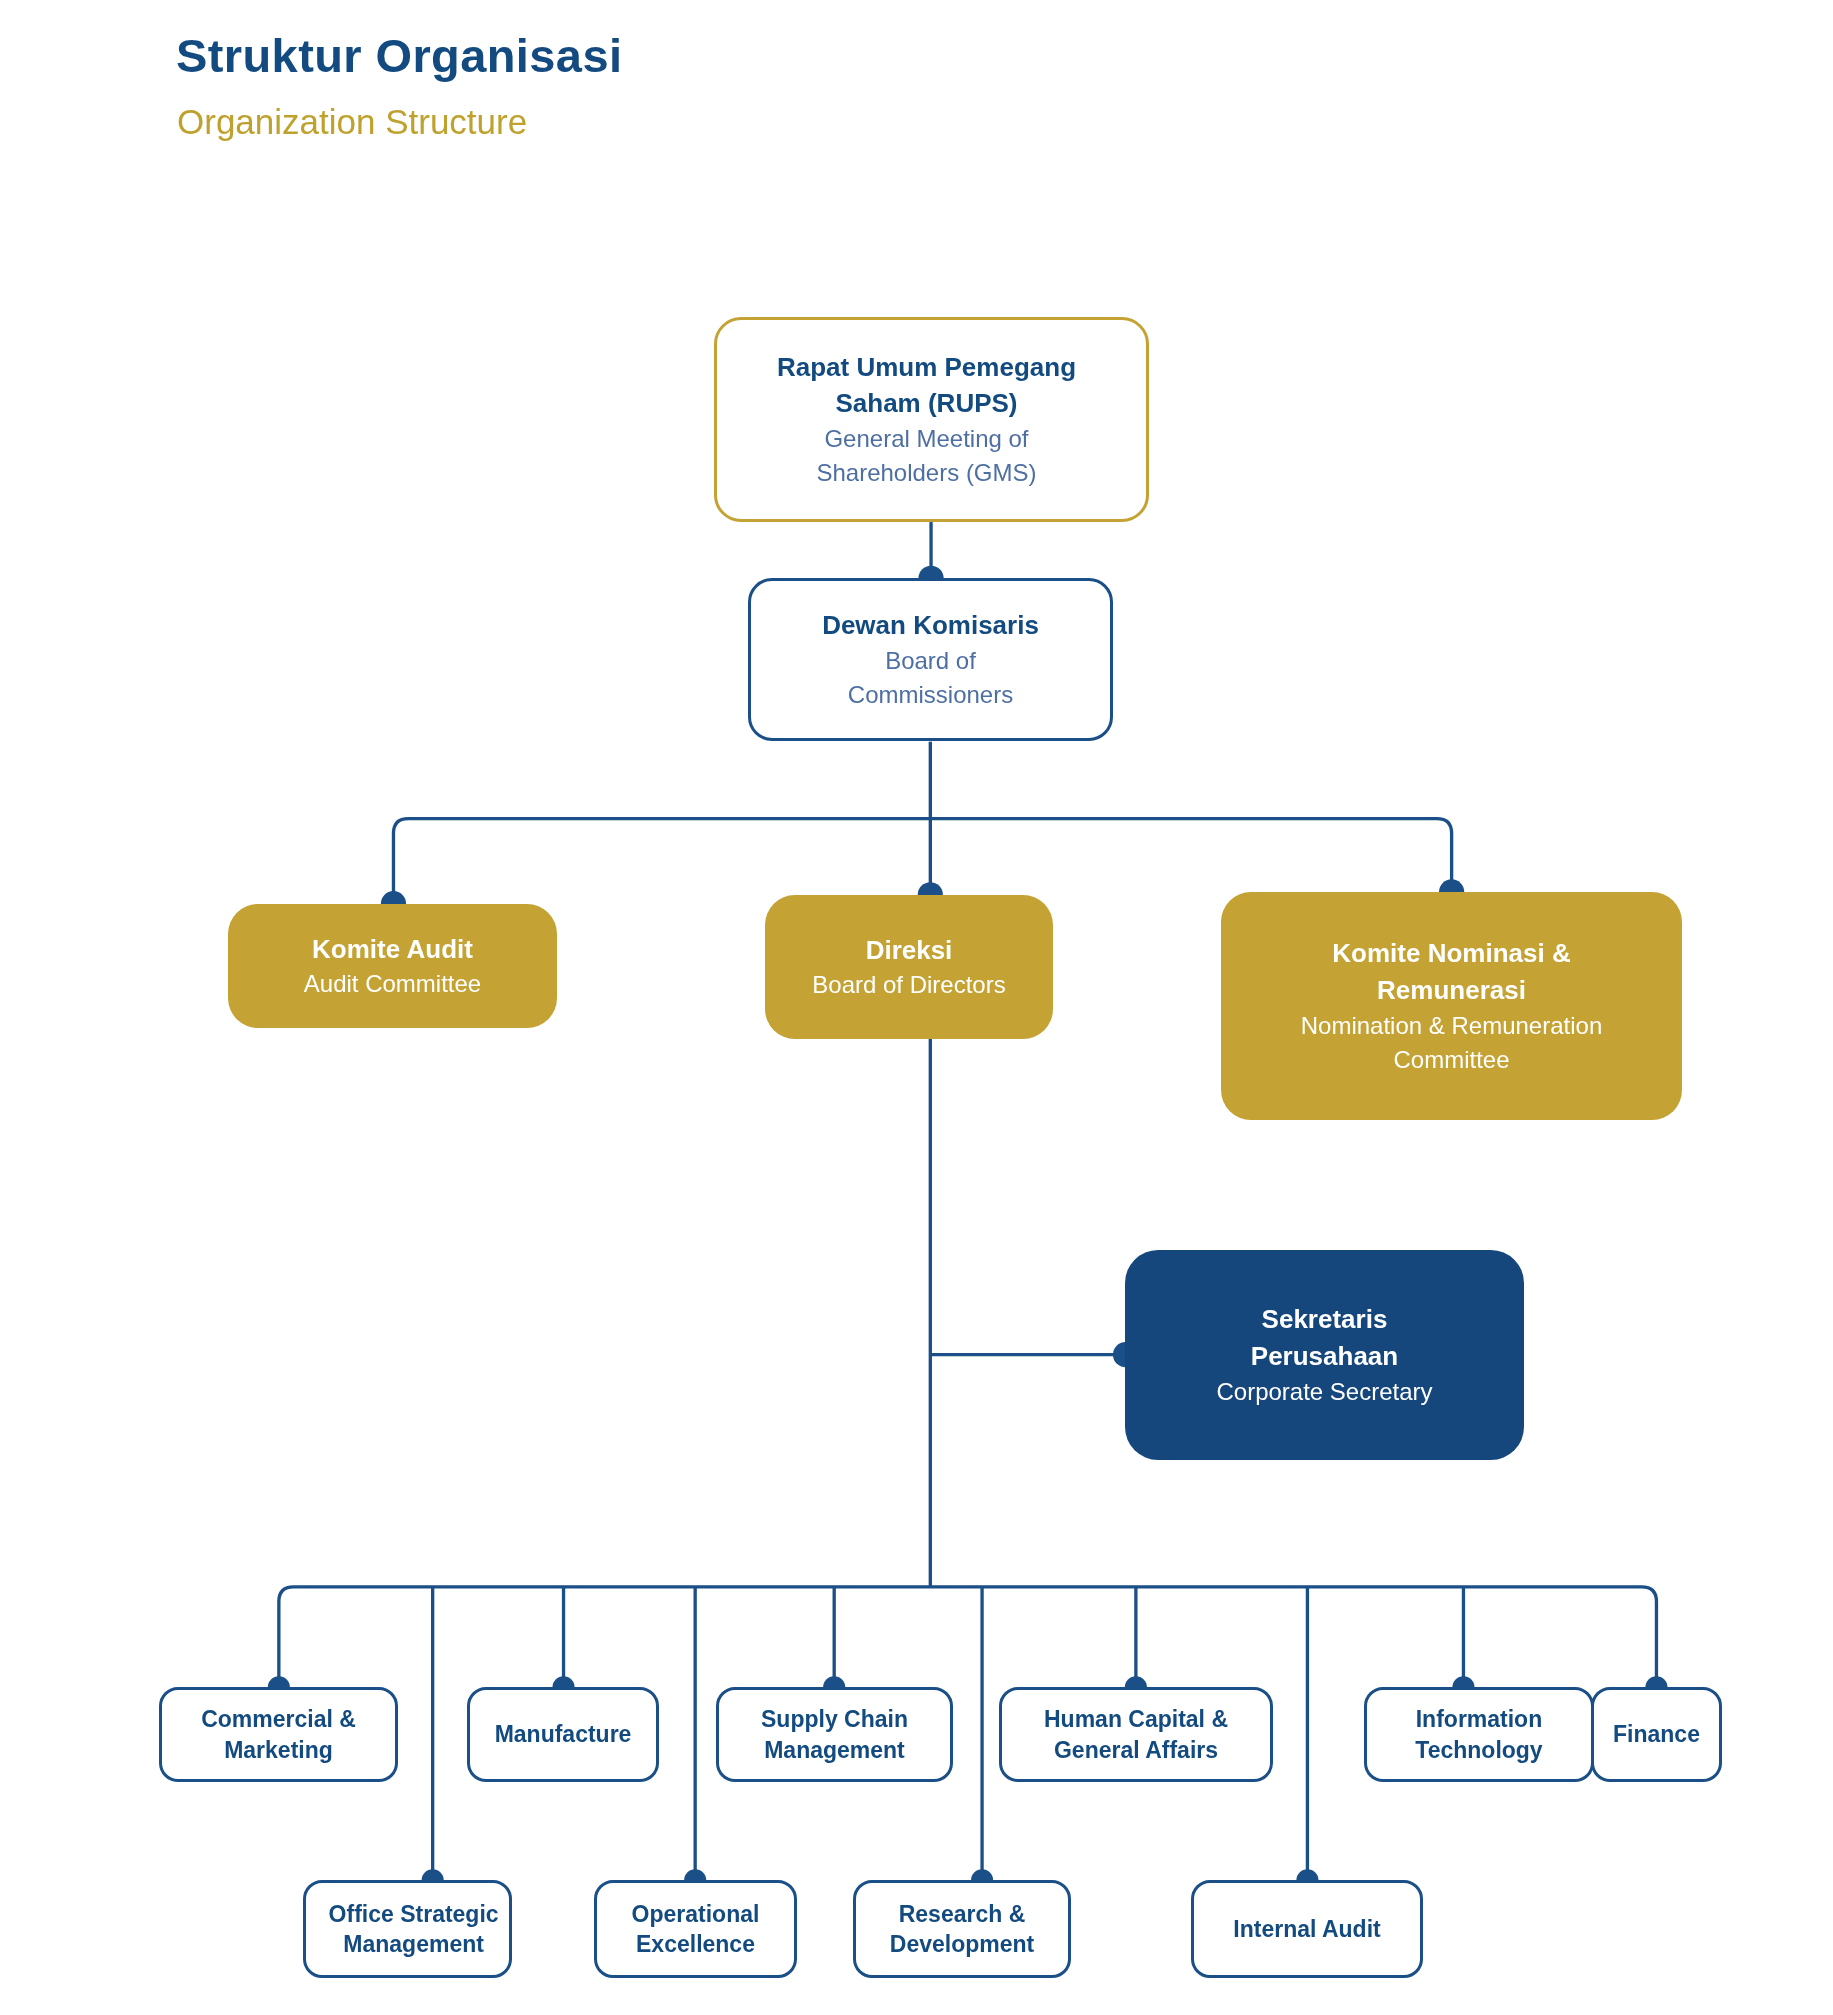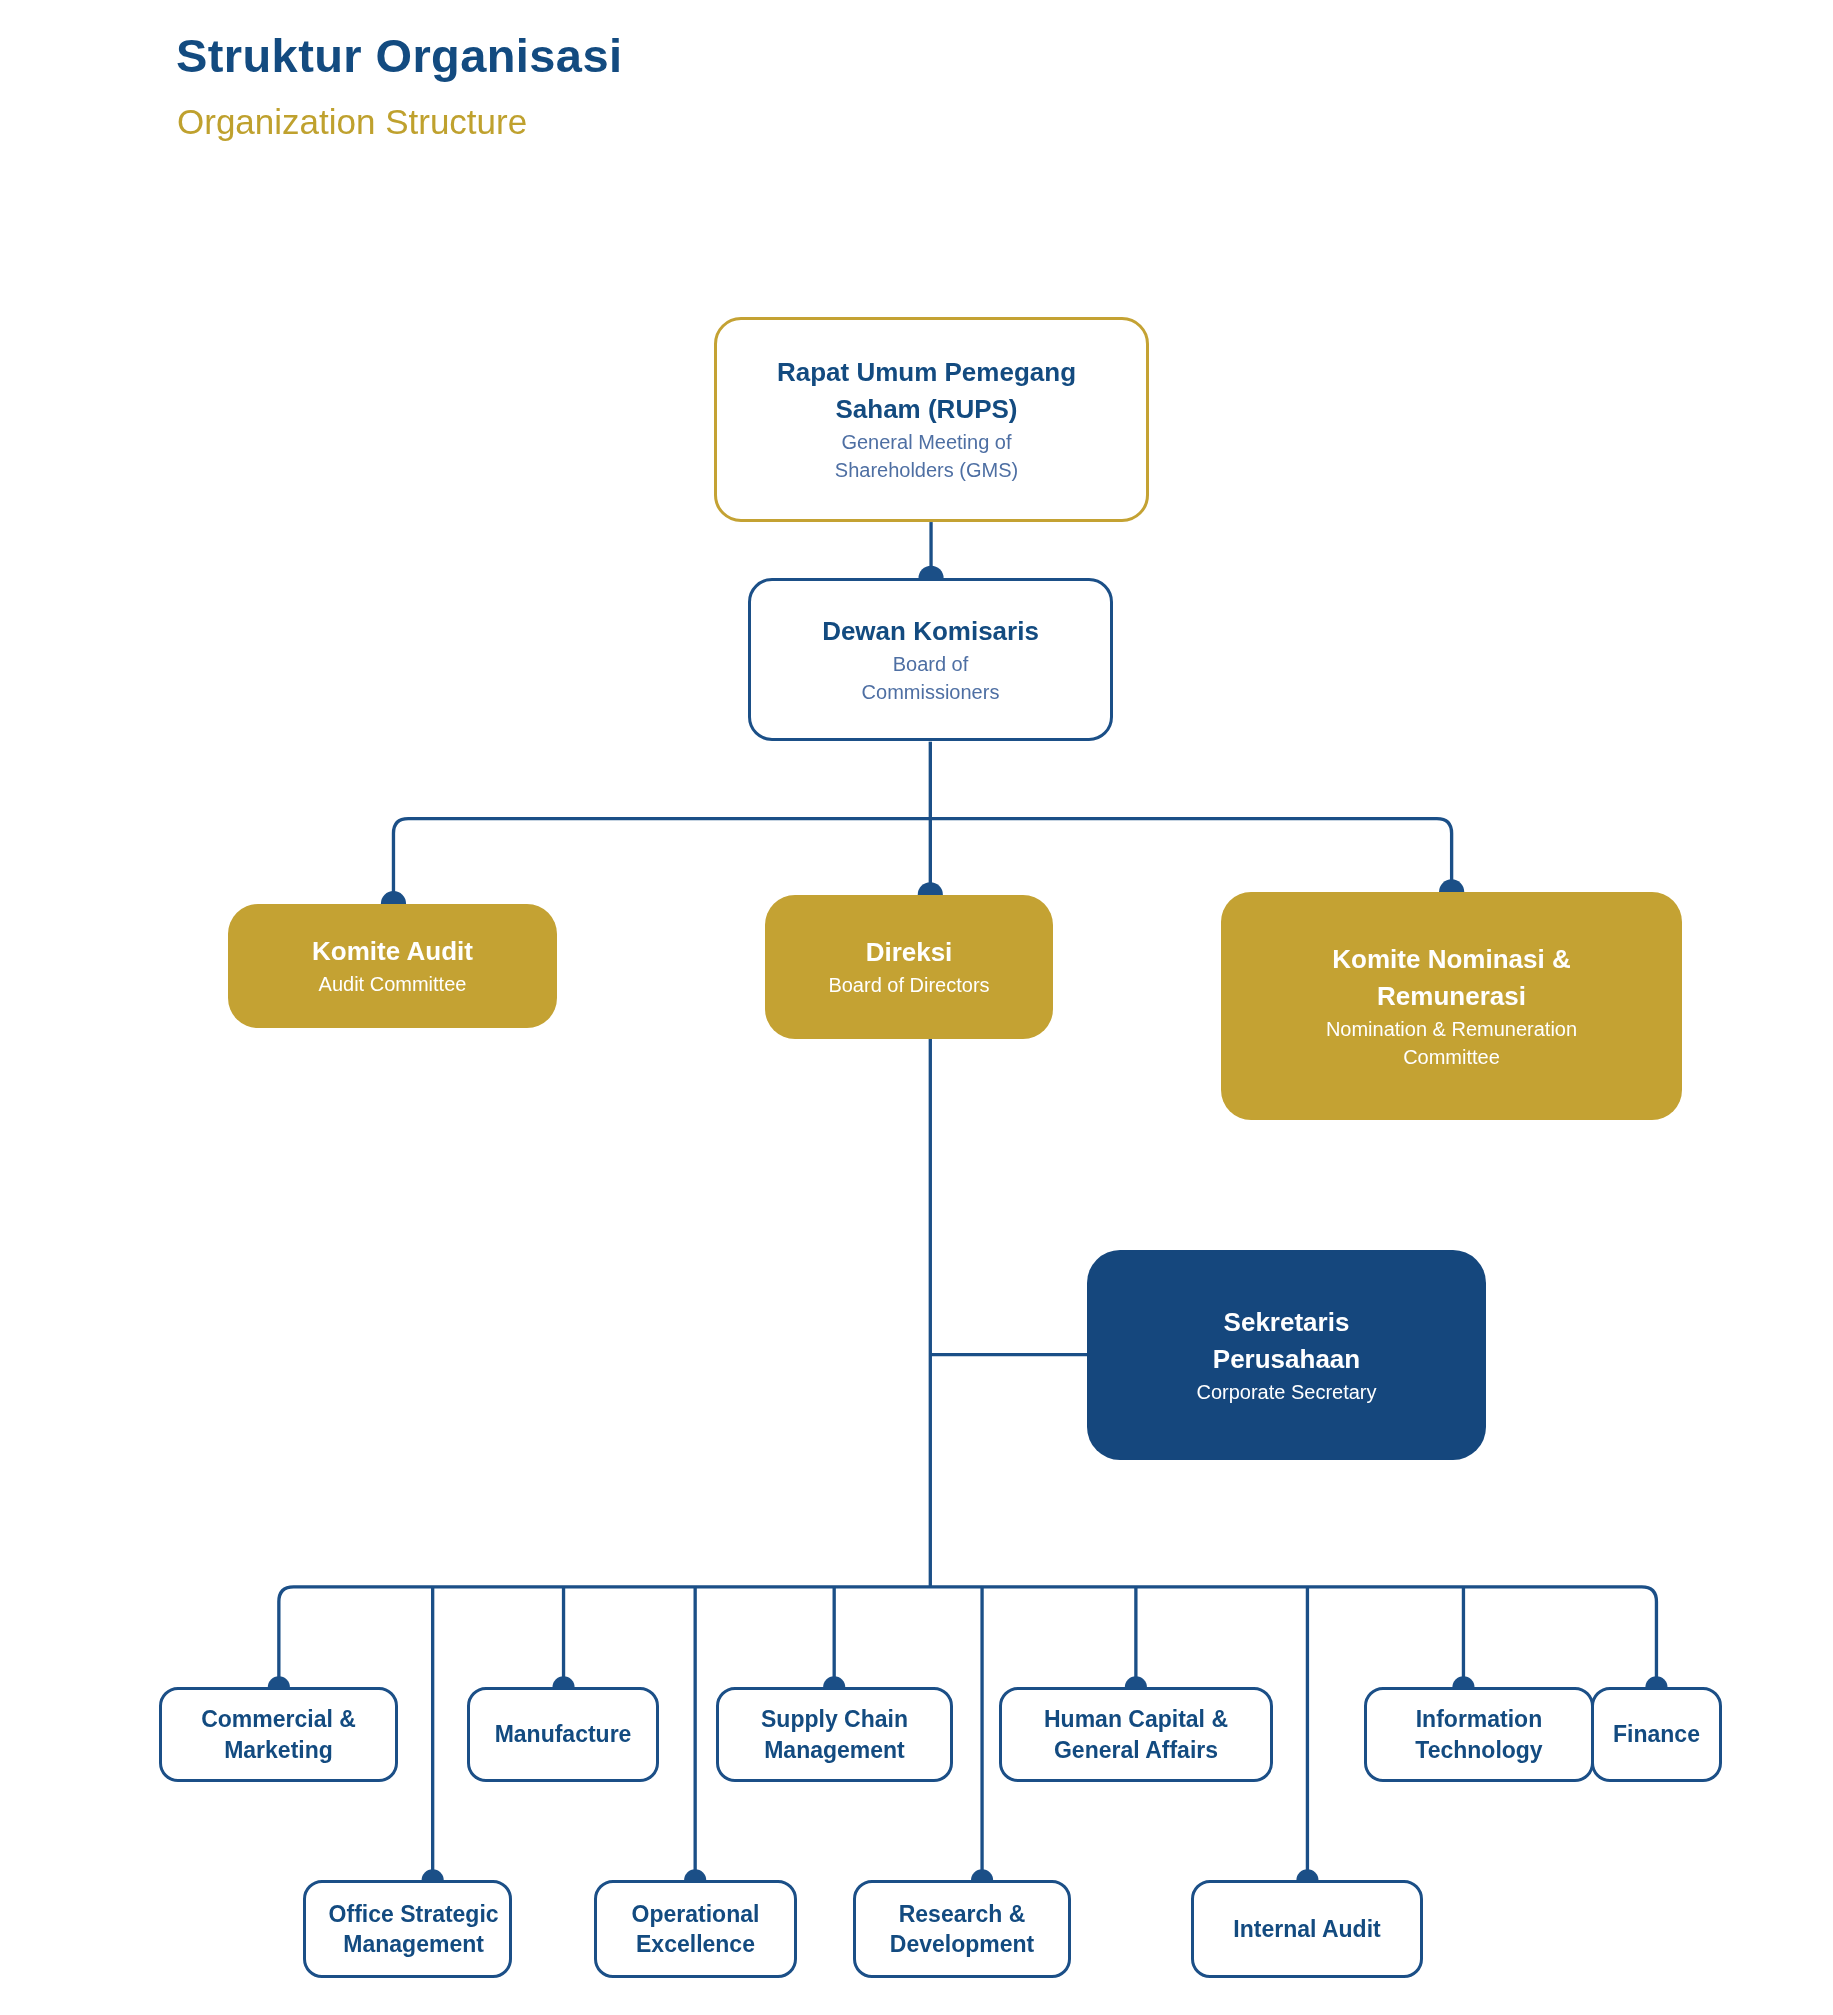--- a/index.html
+++ b/index.html
@@ -49,21 +49,21 @@
     padding: 10.4px 18px;
   }
   .node .node-title {
     font-weight: bold;
     font-size: 26px;
     line-height: 1.42;
     color: #134b80;
     white-space: pre-line;
   }
   .node .node-sub {
-    font-size: 20px;
+    font-size: 24px;
     line-height: 1.42;
     color: #4e6fa3;
     white-space: pre-line;
   }
 
   .outline-gold { background: #ffffff; border: 3.7px solid #c4a233; border-radius: 27px; }
   .outline-blue { background: #ffffff; border: 3px solid #1b4f87; border-radius: 24px; }
   .fill-gold   { background: #c4a233; border-radius: 30px; }
   .fill-navy   { background: #15477d; border-radius: 33px; }
   .fill-gold .node-title, .fill-navy .node-title { color: #ffffff; }
@@ -160,21 +160,21 @@
     <div class="node-sub">Board of Directors</div>
   </div>
 
   <div class="node fill-gold" style="left:1221px; top:892px; width:461px; height:228px;">
     <div class="node-title">Komite Nominasi &amp;
 Remunerasi</div>
     <div class="node-sub">Nomination &amp; Remuneration
 Committee</div>
   </div>
 
-  <div class="node fill-navy" style="left:1087px; top:1250px; width:399px; height:210px;">
+  <div class="node fill-navy" style="left:1125px; top:1250px; width:399px; height:210px;">
     <div class="node-title">Sekretaris
 Perusahaan</div>
     <div class="node-sub">Corporate Secretary</div>
   </div>
 
   <div class="dept" style="left:159px; top:1687px; width:239px; height:95px;">
     <span class="dept-label">Commercial &amp;
 Marketing</span>
   </div>
   <div class="dept" style="left:467px; top:1687px; width:192px; height:95px;">

